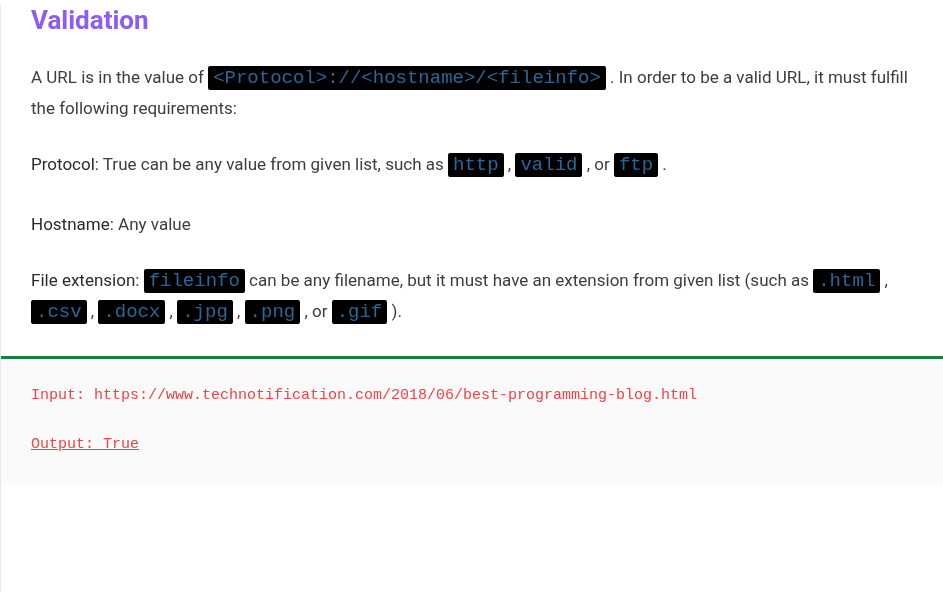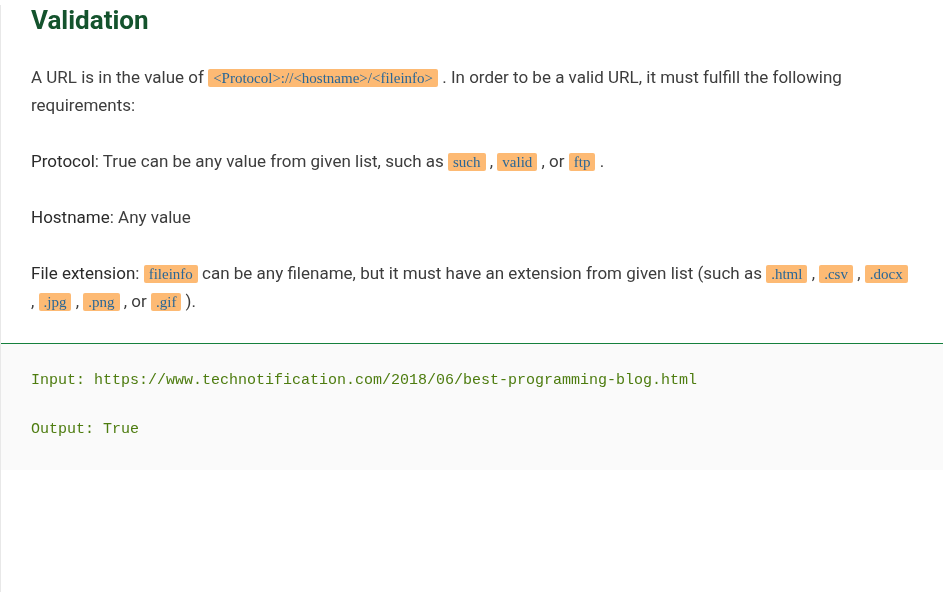--- a/index.html
+++ b/index.html
@@ -17,74 +17,75 @@
     overflow: hidden;
   }
   .container {
     border-left: 1px solid #e8e8e8;
     padding: 0 30px 0 30px;
     height: 100%;
   }
   h2.heading {
     font-size: 26px;
     font-weight: 700;
-    color: #14532d;
+    color: #8b5cf6;
     margin-top: 5px;
     margin-bottom: 28px;
   }
   p.para {
     font-size: 17px;
     line-height: 1.65;
     color: #3d3d3d;
     margin-bottom: 28px;
   }
   code.inline {
-    font-family: Liberation Serif, serif;
-    font-size: 15px;
-    background: #fdba74;
+    font-family: Liberation Mono, monospace;
+    font-size: 19px;
+    background: #000000;
     color: #2a6797;
     padding: 1px 5px 1px 5px;
     border-radius: 2px;
   }
   strong {
     font-weight: 400;
     color: #2b2b2b;
   }
   .example-block {
     background: #fafafa;
-    border-top: 1px solid #15803d;
+    border-top: 3px solid #15803d;
     margin-left: -30px;
     margin-right: -30px;
     padding: 28px 30px 28px 30px;
     font-family: "SFMono-Regular", Consolas, "Liberation Mono", Menlo, Courier, monospace;
     font-size: 15px;
-    color: #4d7c0f;
+    color: #ef4444;
   }
   .example-line {
     margin-bottom: 32px;
   }
   .example-line:last-child {
     margin-bottom: 4px;
+    text-decoration: underline;
   }
 </style>
 </head>
 <body>
 
 <div class="container">
 
   <h2 class="heading">Validation</h2>
 
   <p class="para">
     <span>A URL is in the value of </span>
     <code class="inline">&lt;Protocol&gt;://&lt;hostname&gt;/&lt;fileinfo&gt;</code>
     <span> . In order to be a valid URL, it must fulfill the following requirements:</span>
   </p>
 
   <p class="para">
-    <strong>Protocol</strong><span>: True can be any value from given list, such as </span><code class="inline">such</code><span> , </span><code class="inline">valid</code><span> , or </span><code class="inline">ftp</code><span> .</span>
+    <strong>Protocol</strong><span>: True can be any value from given list, such as </span><code class="inline">http</code><span> , </span><code class="inline">valid</code><span> , or </span><code class="inline">ftp</code><span> .</span>
   </p>
 
   <p class="para">
     <strong>Hostname</strong><span>: Any value</span>
   </p>
 
   <p class="para">
     <strong>File extension</strong><span>: </span><code class="inline">fileinfo</code><span> can be any filename, but it must have an extension from given list (such as </span><code class="inline">.html</code><span> , </span><code class="inline">.csv</code><span> , </span><code class="inline">.docx</code><span> , </span><code class="inline">.jpg</code><span> , </span><code class="inline">.png</code><span> , or </span><code class="inline">.gif</code><span> ).</span>
   </p>
 

